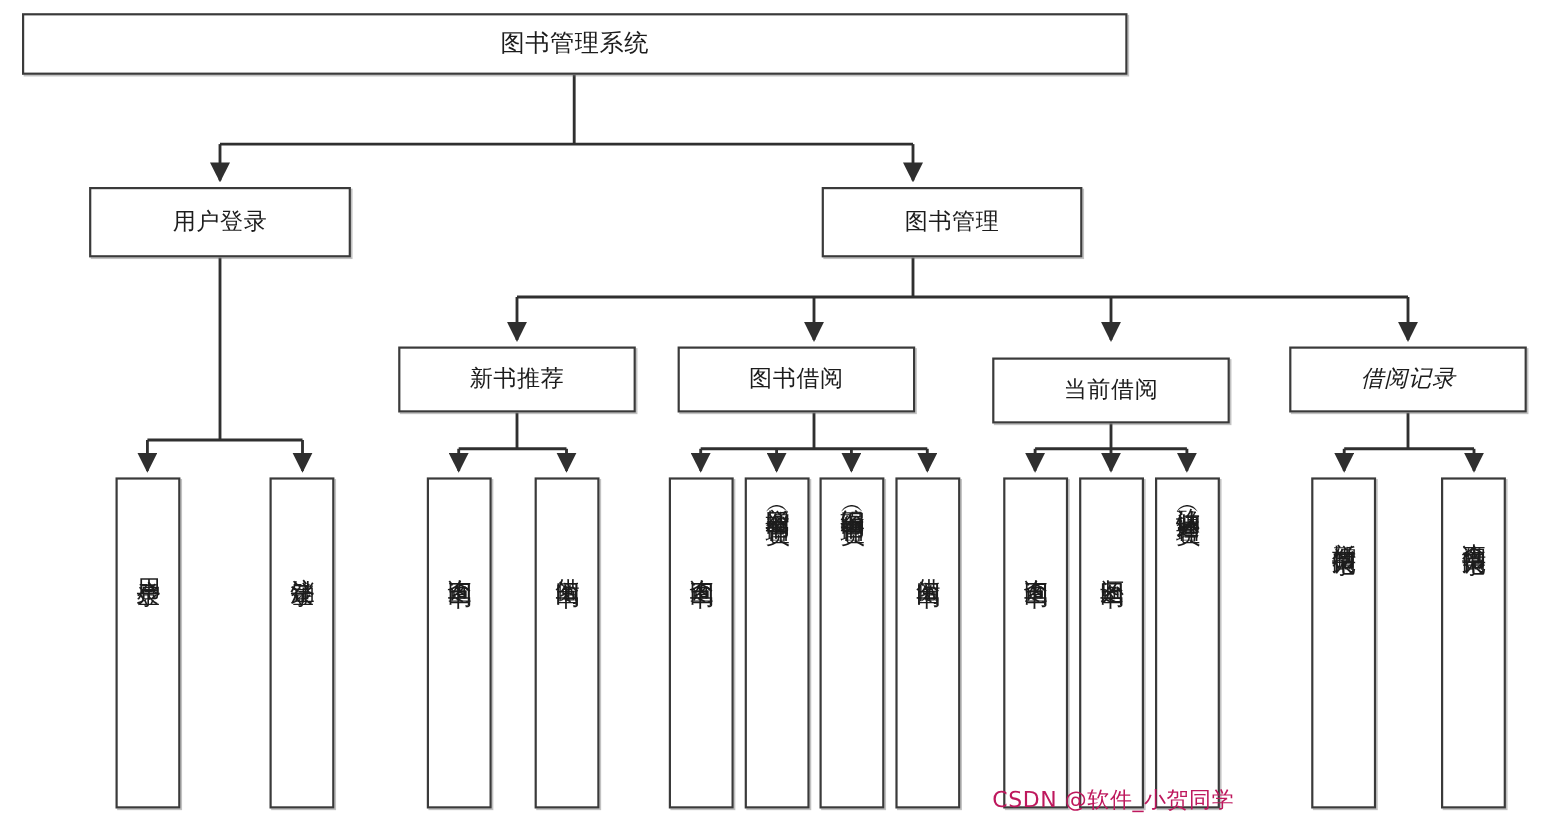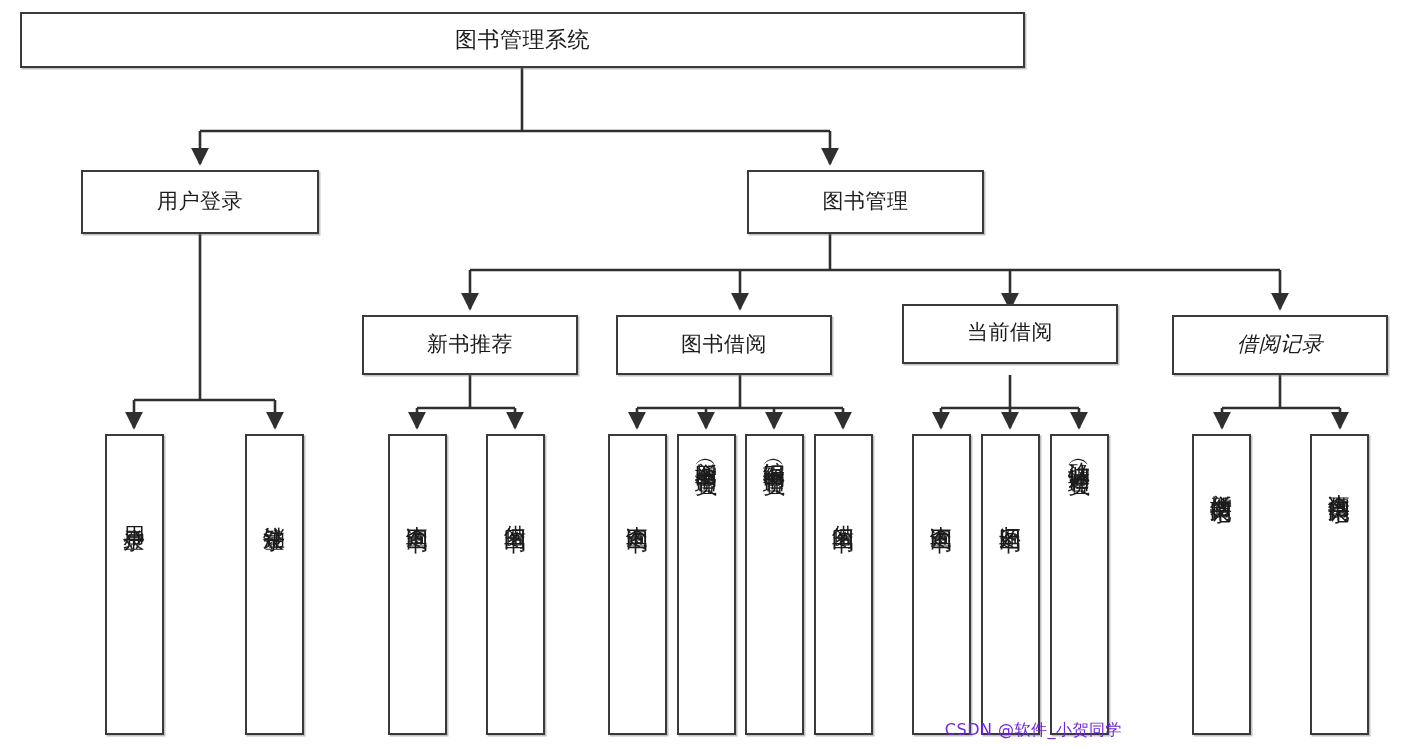--- a/index.html
+++ b/index.html
@@ -42,22 +42,22 @@
     text-orientation:upright;
     font-size:22px;
     line-height:1.32;
     letter-spacing:2px;
     white-space:nowrap;
   }
   .watermark{
     position:absolute;
     right:14px;
     bottom:6px;
-    font-size:16px;
-    color:#6d28d9;
+    font-size:20px;
+    color:#be185d;
     letter-spacing:.5px;
     white-space:nowrap;
     pointer-events:none;
   }
 </style>
 </head>
 <body>
 
 <div id="diagram-root">
 
@@ -121,21 +121,21 @@
   <div class="node horizontal" style="left:711px;top:170px;width:237px;height:64px;margin-left:36px;">
     <span class="label">图书管理</span>
   </div>
 
   <div class="node horizontal" style="left:362px;top:315px;width:216px;height:60px;">
     <span class="label">新书推荐</span>
   </div>
   <div class="node horizontal" style="left:616px;top:315px;width:216px;height:60px;">
     <span class="label">图书借阅</span>
   </div>
-  <div class="node horizontal" style="left:902px;top:304px;width:216px;height:60px;font-family:Liberation Mono, monospace;">
+  <div class="node horizontal" style="left:902px;top:325px;width:216px;height:60px;">
     <span class="label">当前借阅</span>
   </div>
   <div class="node horizontal" style="left:1172px;top:315px;width:216px;height:60px;font-style:italic;">
     <span class="label">借阅记录</span>
   </div>
 
   <div class="node vertical" style="left:105px;top:434px;width:59px;height:301px;padding-top:72px;">
     <span class="label">用户登录</span>
   </div>
   <div class="node vertical" style="left:245px;top:434px;width:59px;height:301px;padding-top:72px;">

